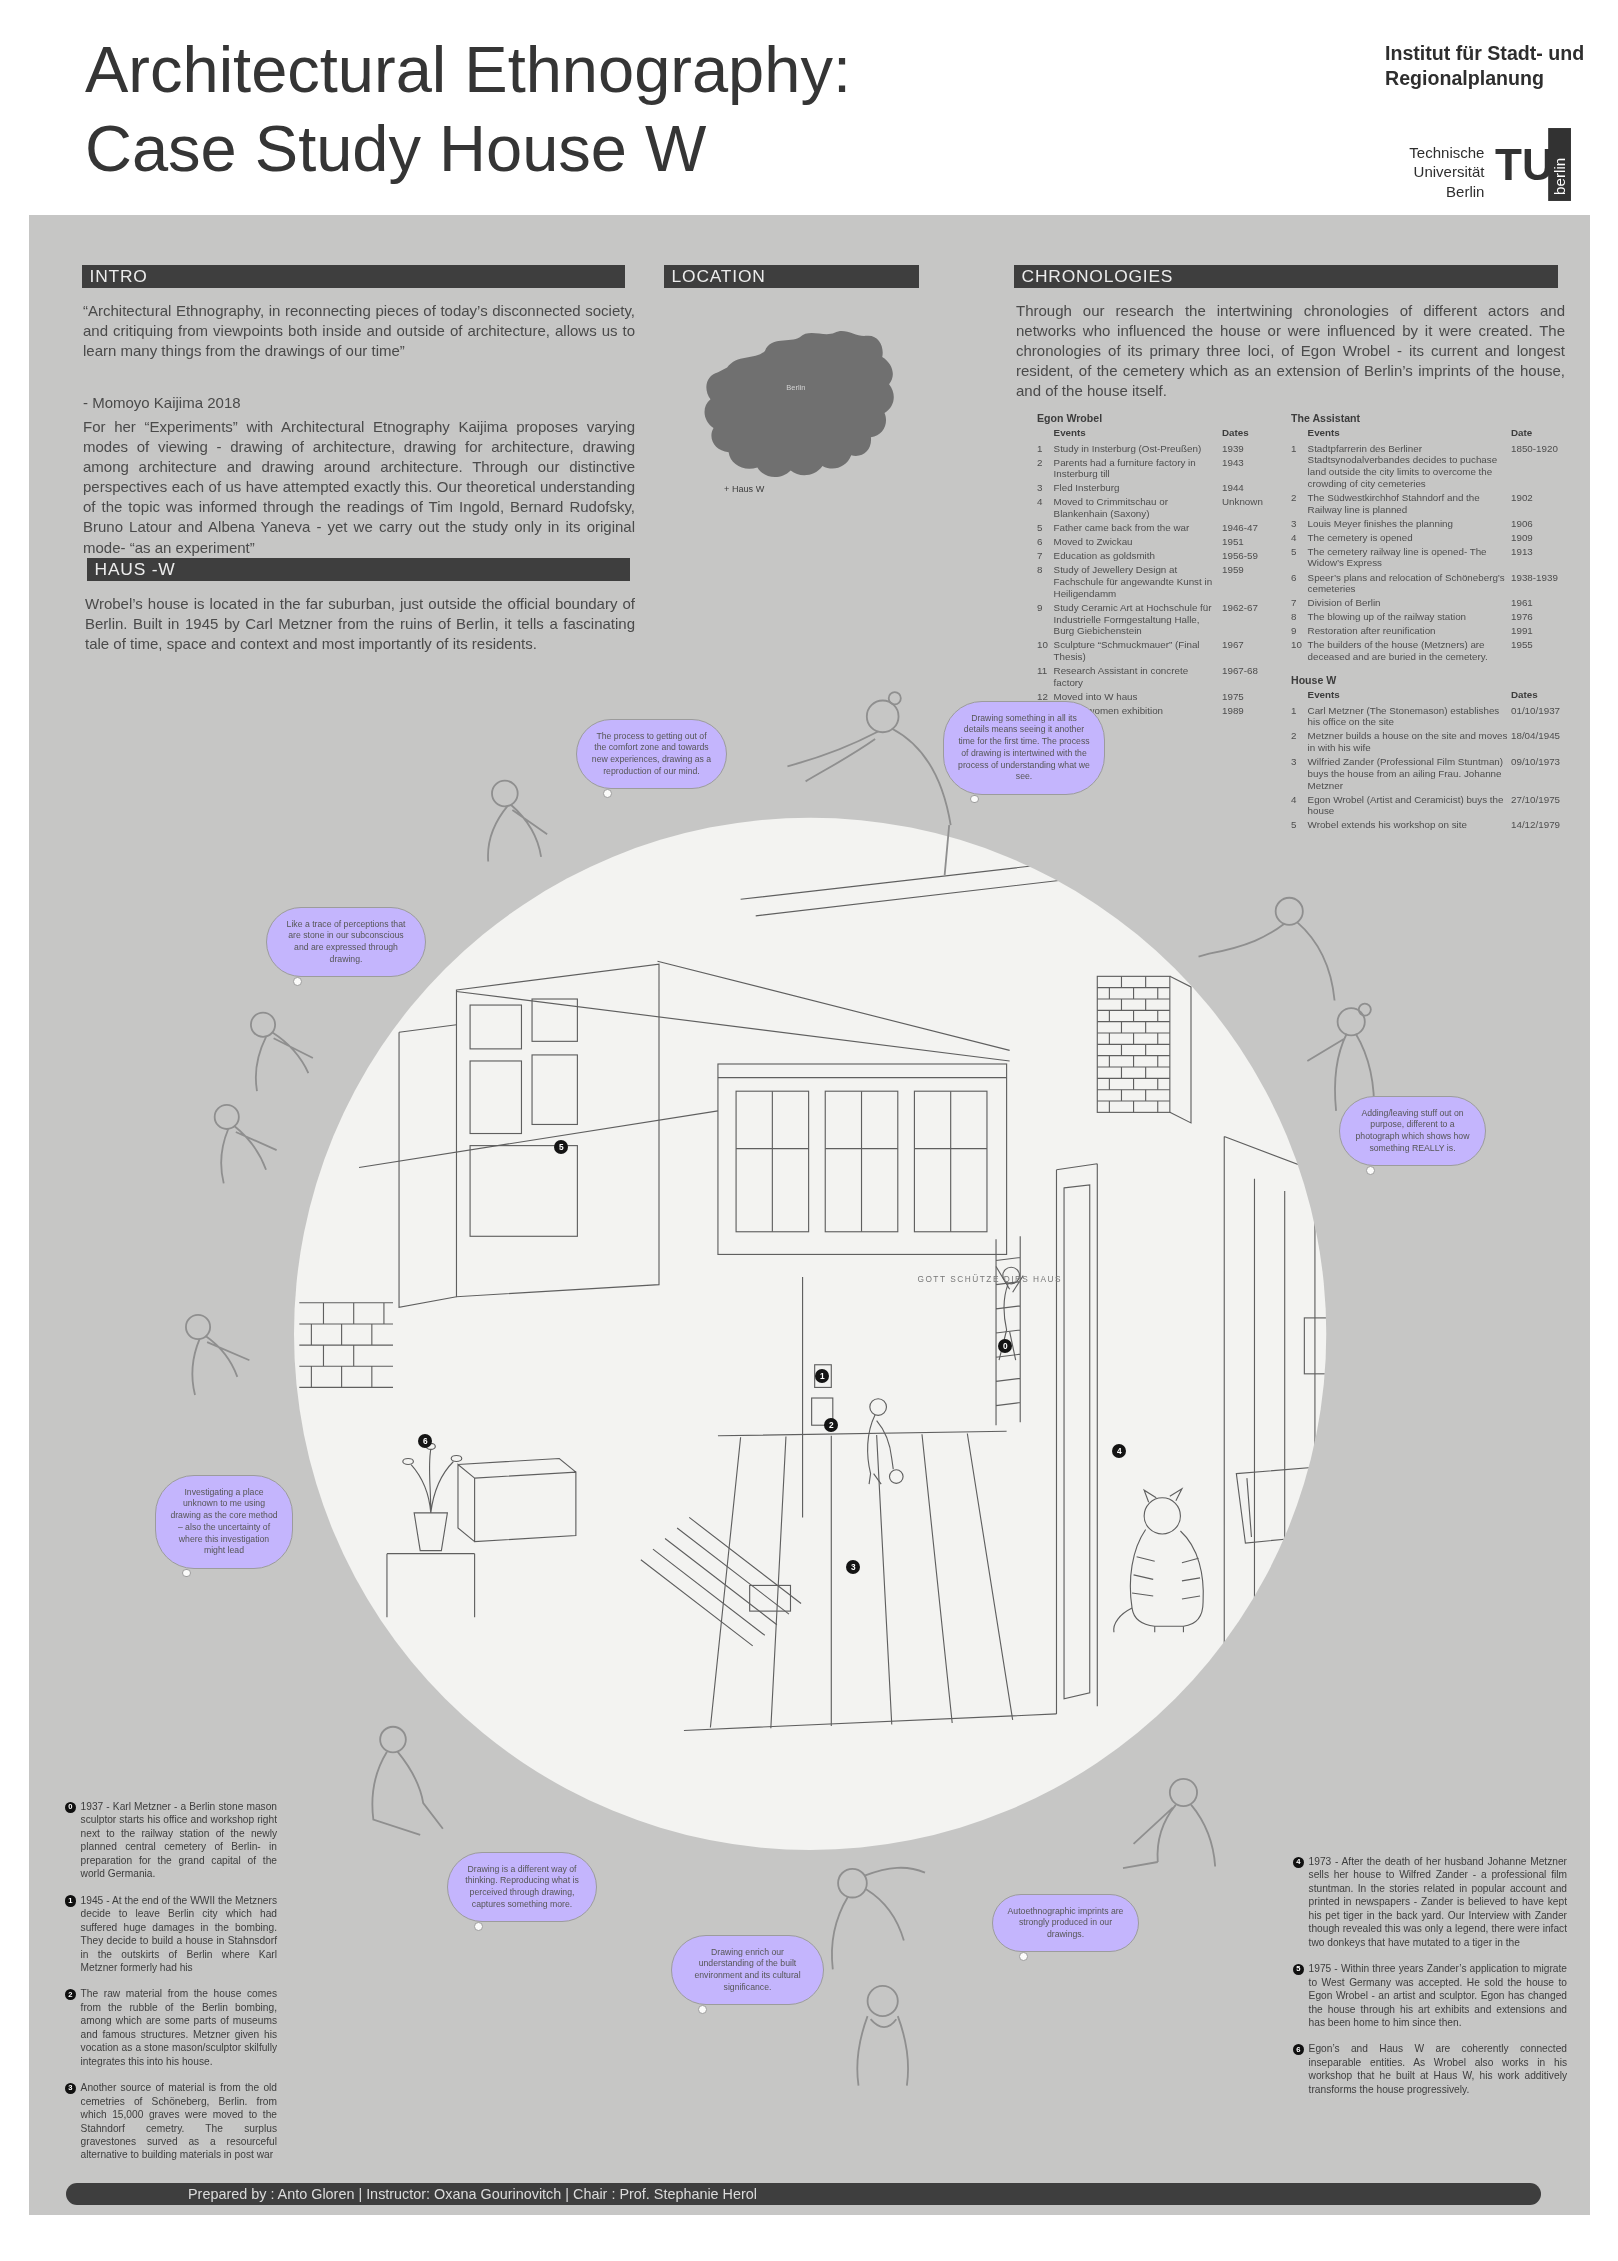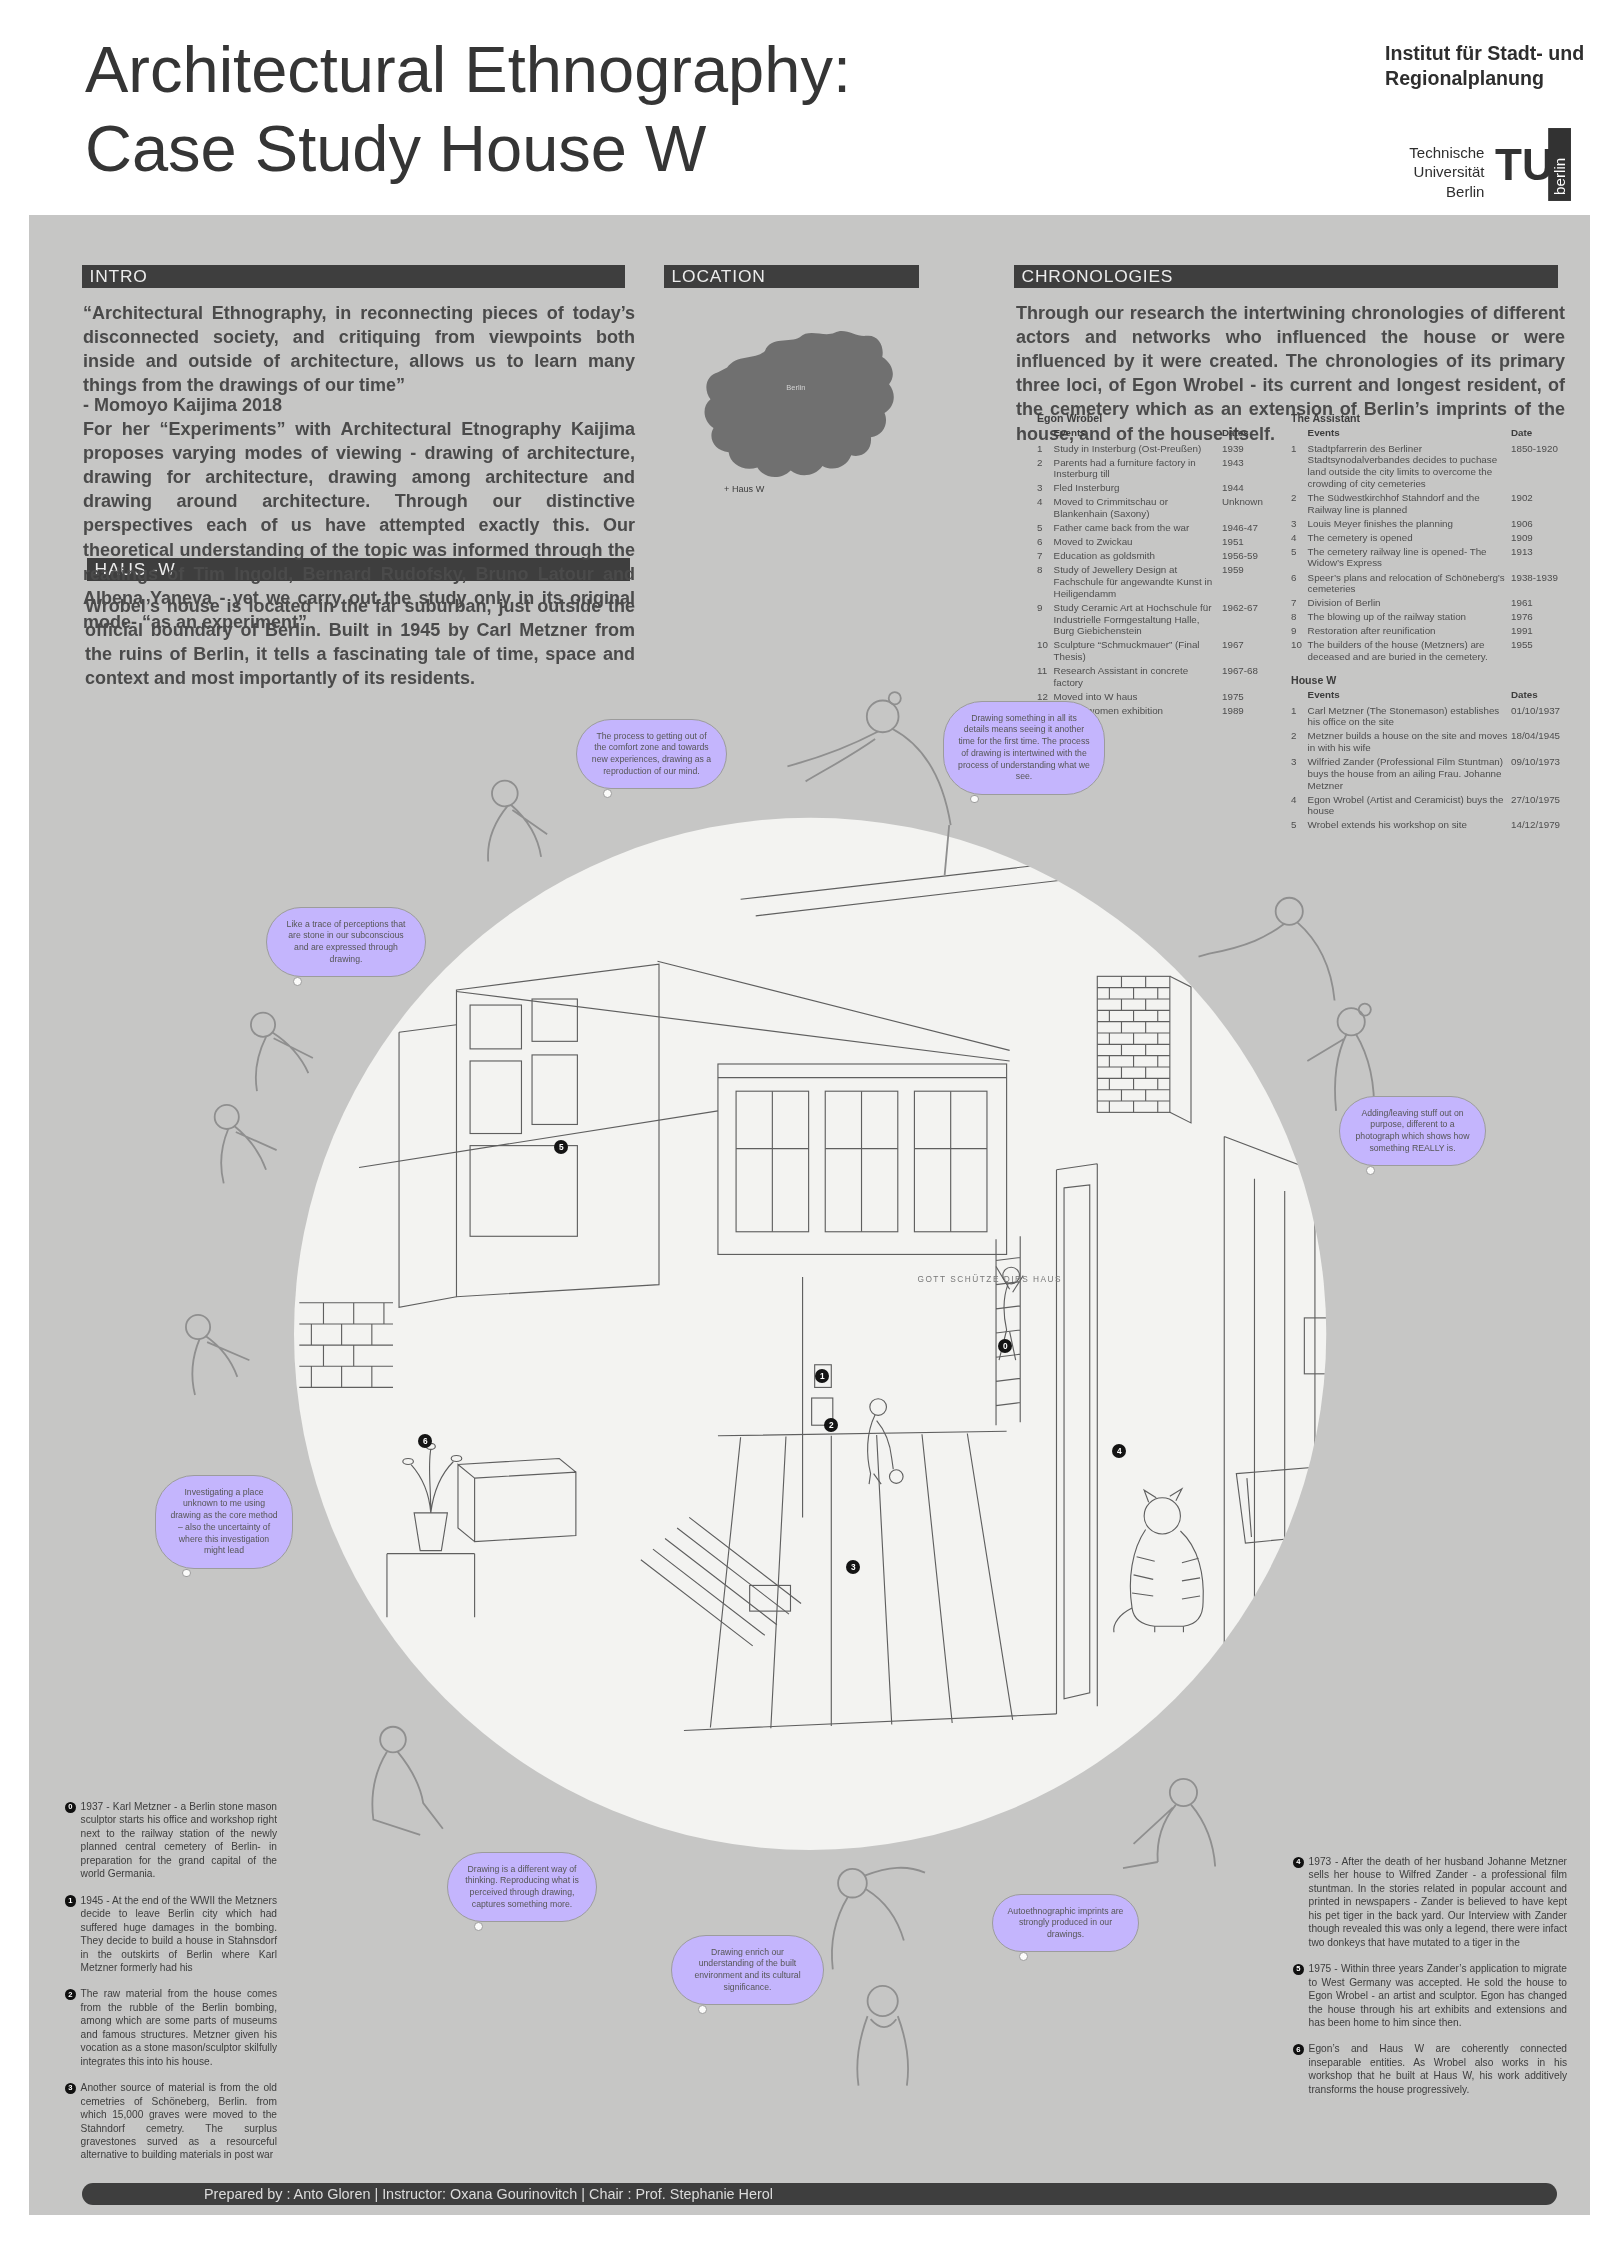--- a/index.html
+++ b/index.html
@@ -21,21 +21,21 @@
   
   .gray{position:absolute;left:29px;top:215px;width:1561px;height:2000px;background:var(--c-panel,#c6c6c5);}
   
   .bar{position:absolute;height:23px;line-height:23px;background:var(--c-bar,#3e3e3e);
     color:#ececec;font-size:17.4px;letter-spacing:0.8px;padding-left:7.6px;box-sizing:border-box;z-index:2;}
   .bar-intro{left:82px;top:265px;width:543px;}
   .bar-location{left:664px;top:265px;width:255px;}
   .bar-chrono{left:1014px;top:265px;width:544px;}
   .bar-haus{left:87px;top:558px;width:543px;}
   
-  .txt{position:absolute;font-size:18px;line-height:1.34;color:#4a4a4a;text-align:justify;z-index:2;font-weight:bold;}
+  .txt{position:absolute;font-size:15px;line-height:1.34;color:#4a4a4a;text-align:justify;z-index:2;}
   .intro-quote{left:83px;top:301px;width:552px;}
   .intro-attr{left:83px;top:393px;width:552px;text-align:left;}
   .intro-body{left:83px;top:417px;width:552px;}
   .haus-body{left:85px;top:594px;width:550px;}
   .chrono-body{left:1016px;top:301px;width:549px;}
   
   .ctable{position:absolute;font-size:9.8px;line-height:1.2;color:#4e4e4e;z-index:2;}
   .ctable.egon{left:1037px;top:412px;width:236px;}
   .ctable.cemetery{left:1291px;top:412px;width:271px;}
   .ctable.housew{left:1291px;top:674px;width:271px;}
@@ -64,21 +64,21 @@
   .m6{left:418px;top:1434px;}
   
   .ann-col{position:absolute;z-index:3;display:flex;flex-direction:column;}
   .ann-left{left:67px;top:1800px;width:210px;}
   .ann-right{left:1295px;top:1855px;width:272px;}
   .annotation{position:relative;padding-left:13.6px;font-size:10.2px;line-height:1.32;
     color:#3d3d3d;text-align:justify;margin-bottom:13px;}
   .a-num{position:absolute;left:-2.3px;top:1.5px;width:11.3px;height:11.3px;border-radius:50%;background:#101010;
     color:#fff;font-size:7.6px;font-weight:bold;display:flex;align-items:center;justify-content:center;}
   
-  .footer{position:absolute;left:82px;top:2183px;width:1475px;height:22px;background:var(--c-bar,#3e3e3e);
+  .footer{position:absolute;left:66px;top:2183px;width:1475px;height:22px;background:var(--c-bar,#3e3e3e);
     color:#dcdcdc;font-size:14.4px;line-height:22px;padding-left:122px;box-sizing:border-box;z-index:3;border-radius:11px;}
   
   .art{position:absolute;left:0;top:0;z-index:1;}
   .mapsvg{position:absolute;left:665px;top:301px;z-index:2;}
 </style>
 </head>
 <body>
 
 <div class="page">
 

